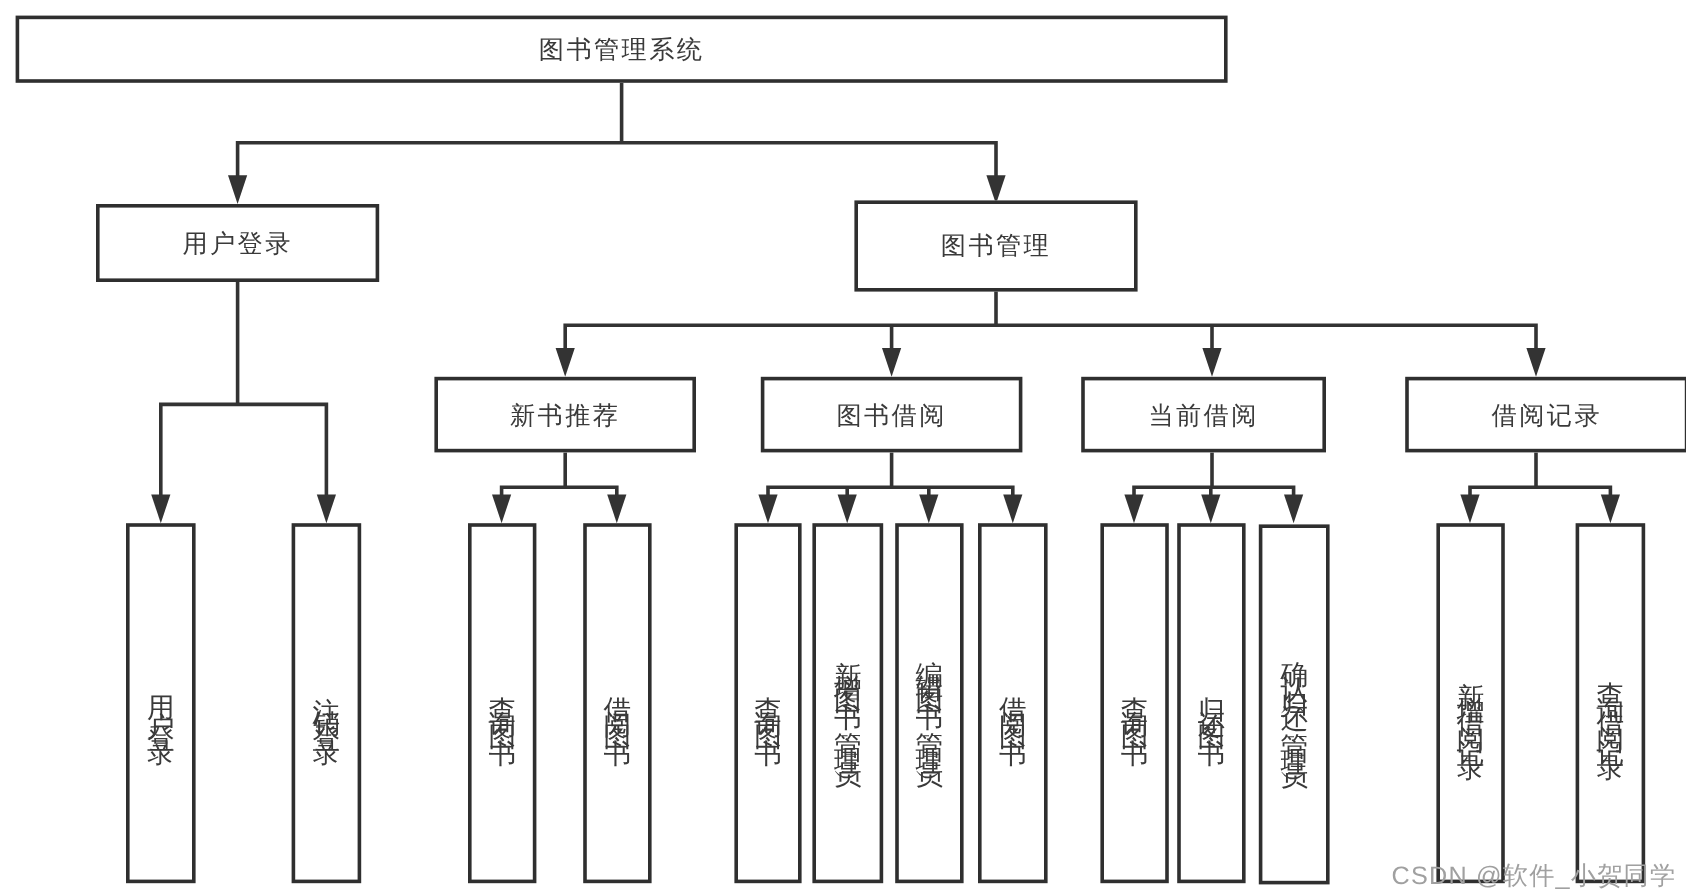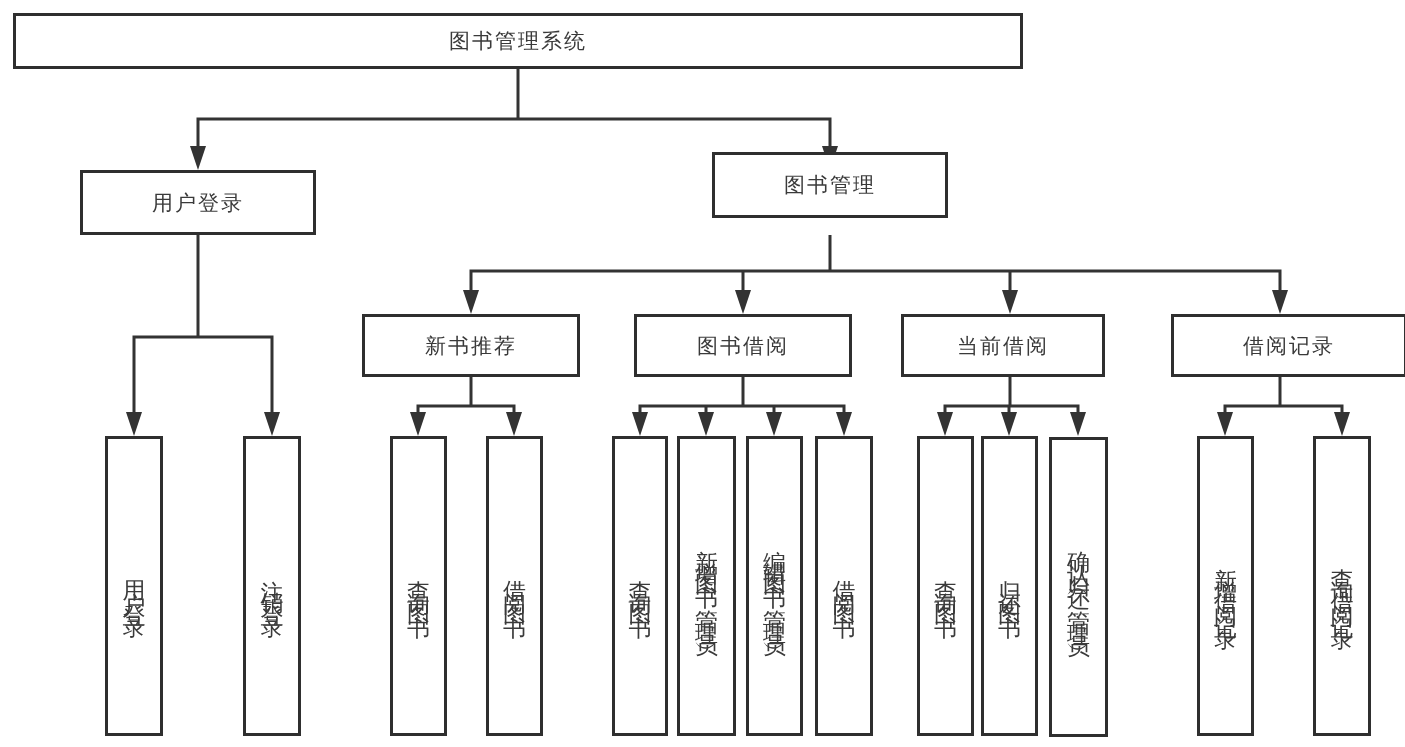--- a/index.html
+++ b/index.html
@@ -116,21 +116,21 @@
     </g>
   </svg>
 
   <div class="node hbox" style="left:13px;top:13px;width:1010px;height:56px">
     <span>图书管理系统</span>
   </div>
 
   <div class="node hbox" style="left:80px;top:170px;width:236px;height:65px">
     <span>用户登录</span>
   </div>
-  <div class="node hbox" style="left:712px;top:152px;width:236px;height:66px">
+  <div class="node hbox" style="left:712px;top:167px;width:236px;height:76px">
     <span>图书管理</span>
   </div>
 
   <div class="node hbox" style="left:634px;top:314px;width:218px;height:63px">
     <span>图书借阅</span>
   </div>
   <div class="node hbox" style="left:362px;top:314px;width:218px;height:63px">
     <span>新书推荐</span>
   </div>
   <div class="node hbox" style="left:901px;top:314px;width:204px;height:63px">
@@ -177,13 +177,14 @@
     <span>确认归还（管理员）</span>
   </div>
 
   <div class="node vbox" style="left:1197px;top:436px;width:57px;height:300px">
     <span>新增借阅记录</span>
   </div>
   <div class="node vbox" style="left:1313px;top:436px;width:58px;height:300px">
     <span>查询借阅记录</span>
   </div>
 
+  <div class="watermark">CSDN @软件_小贺同学</div>
 </div>
 
 </body></html>

